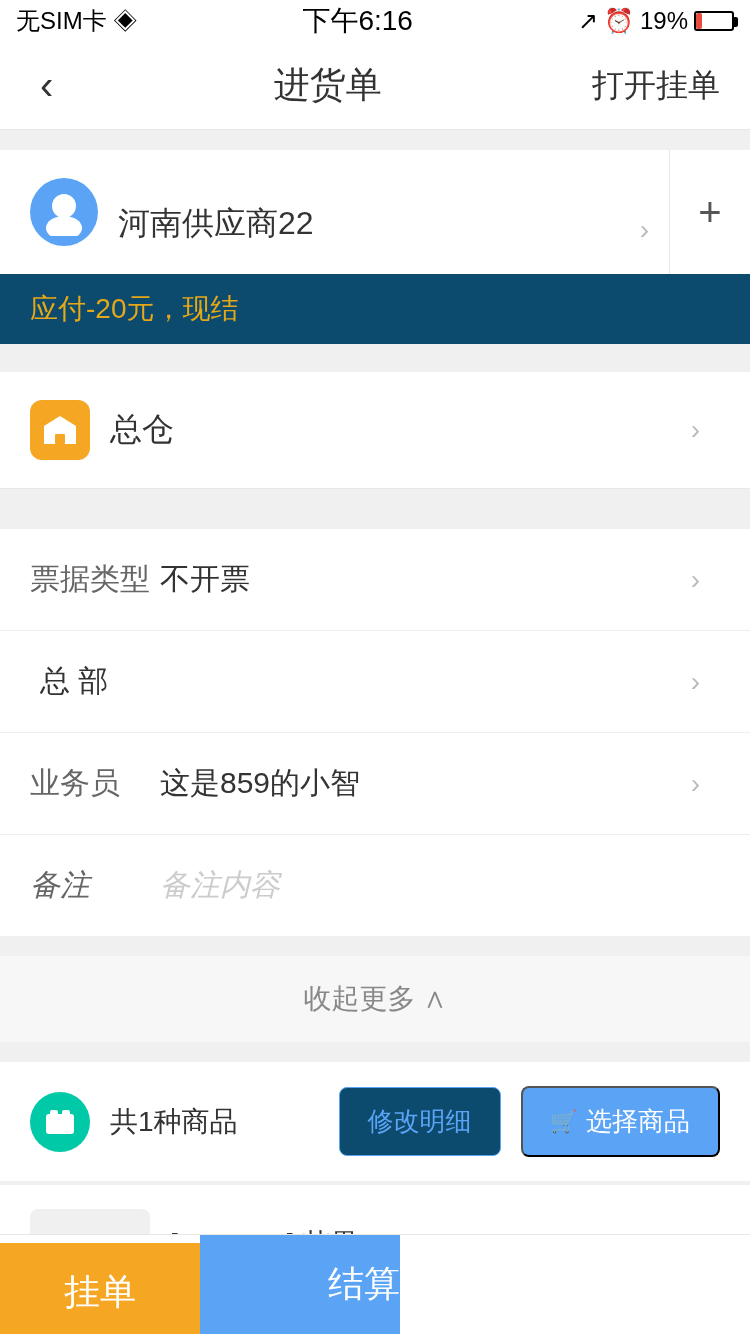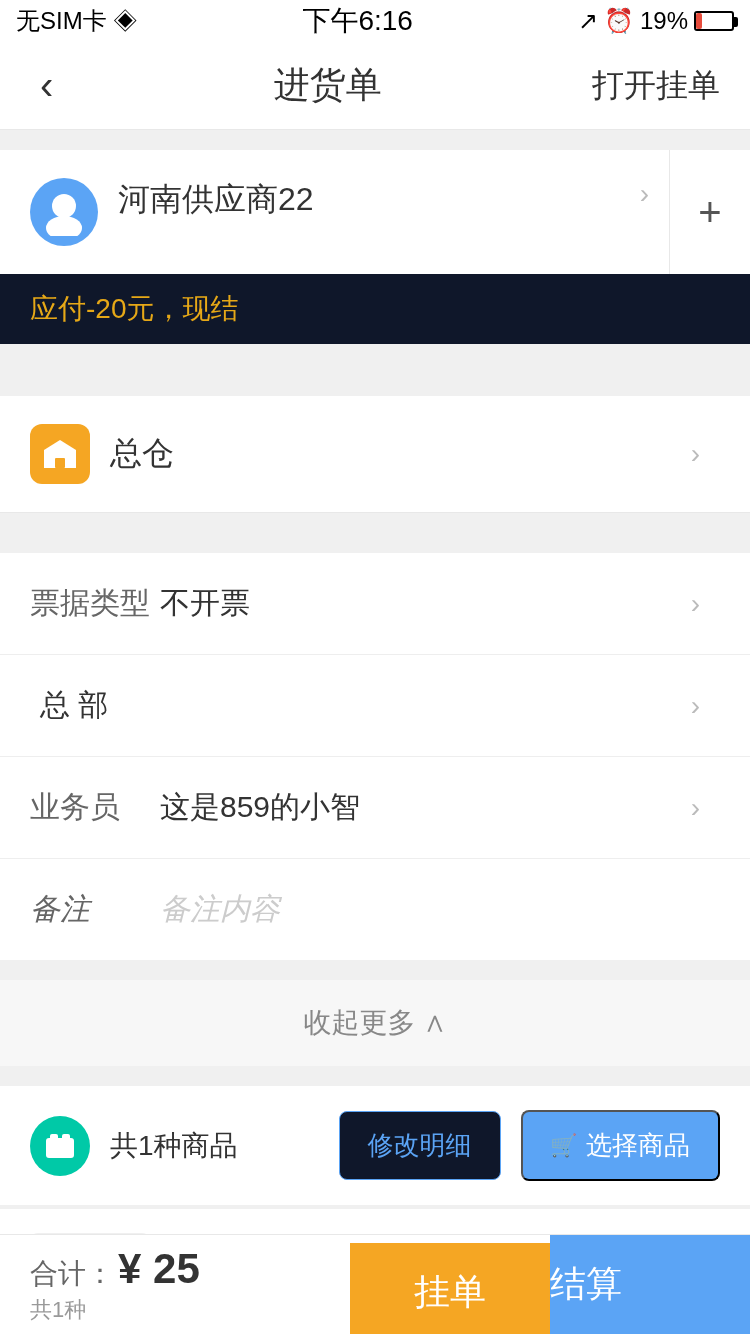--- a/index.html
+++ b/index.html
@@ -74,21 +74,21 @@
 
     
     .supplier-section {
       background: #fff;
       display: flex;
       align-items: center;
     }
     .supplier-main {
       flex: 1;
       display: flex;
-      align-items: flex-start;
+      align-items: flex-end;
       padding: 28px 0 28px 30px;
       border-right: 1px solid #e8e8e8;
     }
     .supplier-avatar {
       width: 68px; height: 68px; border-radius: 50%; background: #5ba4f5;
       display: flex; align-items: center; justify-content: center;
       margin-right: 20px; flex-shrink: 0;
     }
     .supplier-avatar svg { width: 48px; height: 48px; }
     .supplier-name {
@@ -104,30 +104,30 @@
     .supplier-add {
       width: 80px;
       display: flex; align-items: center; justify-content: center;
       font-size: 40px; color: #555;
       cursor: pointer;
       padding: 28px 0;
     }
 
     
     .warning-banner {
-      background: #0f172a;
+      background: #0c4a6e;
       padding: 16px 30px;
       font-size: 28px;
       color: #e6a817;
     }
 
     
     .warehouse-section {
       background: #fff;
-      margin-top: 32px;
+      margin-top: 8px;
       display: flex;
       align-items: center;
       padding: 28px 30px;
       border-bottom: 1px solid #e8e8e8;
     }
     .warehouse-icon {
       width: 60px; height: 60px; border-radius: 12px; background: #f5a623;
       display: flex; align-items: center; justify-content: center;
       margin-right: 20px; flex-shrink: 0;
     }
@@ -191,21 +191,21 @@
     .product-count-icon {
       width: 60px; height: 60px; border-radius: 50%; background: #00c9a7;
       display: flex; align-items: center; justify-content: center;
       flex-shrink: 0;
     }
     .product-count-icon svg { width: 36px; height: 36px; fill: #fff; }
     .product-count-text { flex: 1; font-size: 28px; color: #333; }
     .btn-outline {
       border: 1.5px solid #5ba4f5; border-radius: 8px;
       padding: 16px 28px; font-size: 26px; color: #5ba4f5;
-      background: #0f172a; cursor: pointer;
+      background: #0c4a6e; cursor: pointer;
     }
     .btn-blue {
       border-radius: 8px;
       padding: 16px 28px; font-size: 26px; color: #fff;
       background: #5ba4f5; cursor: pointer;
       display: flex; align-items: center; gap: 8px;
     }
     .btn-blue-icon { font-size: 22px; }
 
     
@@ -251,21 +251,21 @@
     .footer-count { font-size: 22px; color: #999; margin-top: 2px; }
     .footer-btn-hang {
       width: 200px; height: 100px;
       background: #f5a623;
       display: flex; align-items: center; justify-content: center;
       font-size: 36px; color: #fff; cursor: pointer; margin-top: 16px;
     }
     .footer-btn-checkout {
       width: 200px; height: 100px;
       background: #5ba4f5;
-      display: flex; align-items: center; justify-content: flex-start;
+      display: flex; align-items: center; justify-content: flex-end;
       font-size: 36px; color: #fff; cursor: pointer;
     }
 
     .section-gap-small { height: 2px; background: #f0f0f0; }
   </style>
 </head>
 <body>
 
 <div class="status-bar">
   <div class="status-left">
@@ -387,26 +387,19 @@
       <span> x </span>
       <span class="price-blue">5千克</span>
       <span> = </span>
       <span class="price-blue">¥25</span>
     </div>
   </div>
   <div class="product-menu">···</div>
 </div>
 
 <div class="footer">
-  <div class="footer-total">
-    <div style="display:flex; align-items:baseline; gap:4px;">
-      <span class="footer-total-label">合计：</span>
-      <span class="footer-total-amount">¥ 25</span>
-    </div>
-    <div class="footer-count">共1种</div>
-  </div>
   <div class="footer-btn-hang">
     <span>挂单</span>
   </div>
   <div class="footer-btn-checkout">
     <span>结算</span>
   </div>
 </div>
 
 </body></html>

